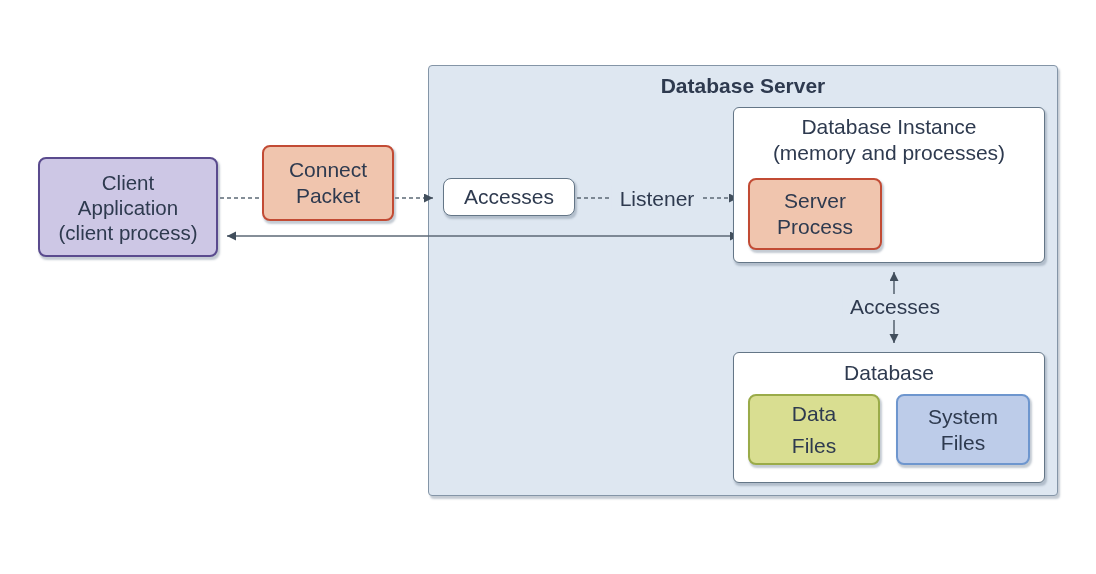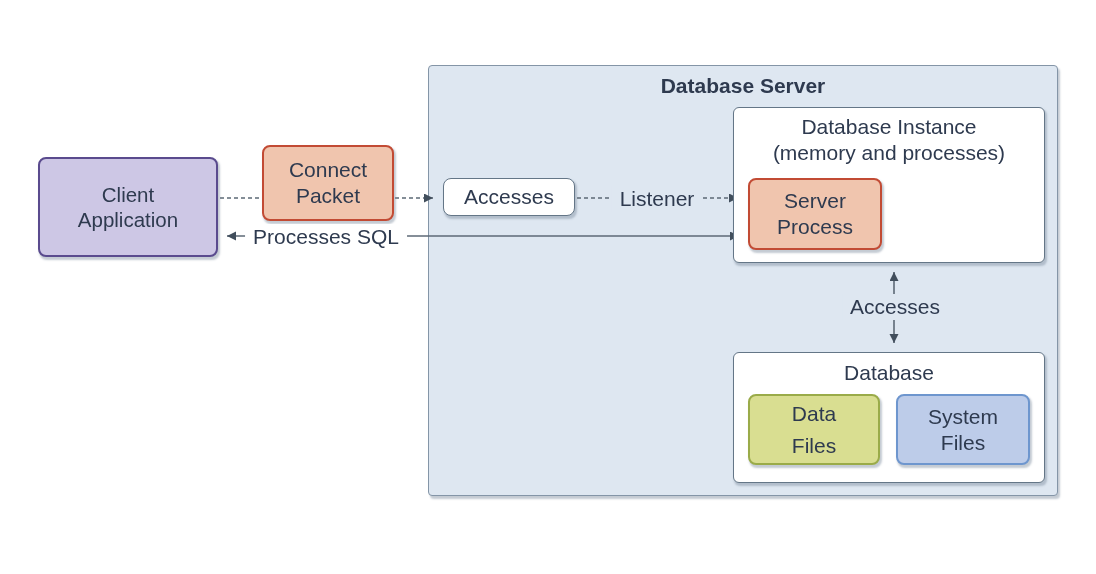--- a/index.html
+++ b/index.html
@@ -113,20 +113,21 @@
     </defs>
     <path class="edge dashed" d="M220,198 H433" marker-end="url(#arrowhead)"></path>
     <path class="edge dashed" d="M577,198 H738" marker-end="url(#arrowhead)"></path>
     <path class="edge" d="M227,236 H739" marker-start="url(#arrowhead)" marker-end="url(#arrowhead)"></path>
     <path class="edge" d="M894,272 V343" marker-start="url(#arrowhead)" marker-end="url(#arrowhead)"></path>
   </svg>
 
   <div class="node client-node shadow">
     <span class="line">Client</span>
     <span class="line">Application</span>
+    <span class="line">(client process)</span>
   </div>
 
   <div class="node packet-node shadow">
     <span class="line">Connect</span>
     <span class="line">Packet</span>
   </div>
 
   <div class="node listener-node shadow">
     <span class="line">Accesses</span>
   </div>
@@ -149,16 +150,15 @@
     <span class="line">Data</span>
     <span class="line">Files</span>
   </div>
 
   <div class="node system-files-node shadow">
     <span class="line">System</span>
     <span class="line">Files</span>
   </div>
 
   <div class="edge-label on-container connects-label">Listener</div>
-  <div class="edge-label on-white processes-label">Processes SQL</div>
   <div class="edge-label on-container accesses-label">Accesses</div>
 
 </div>
 
 </body></html>

